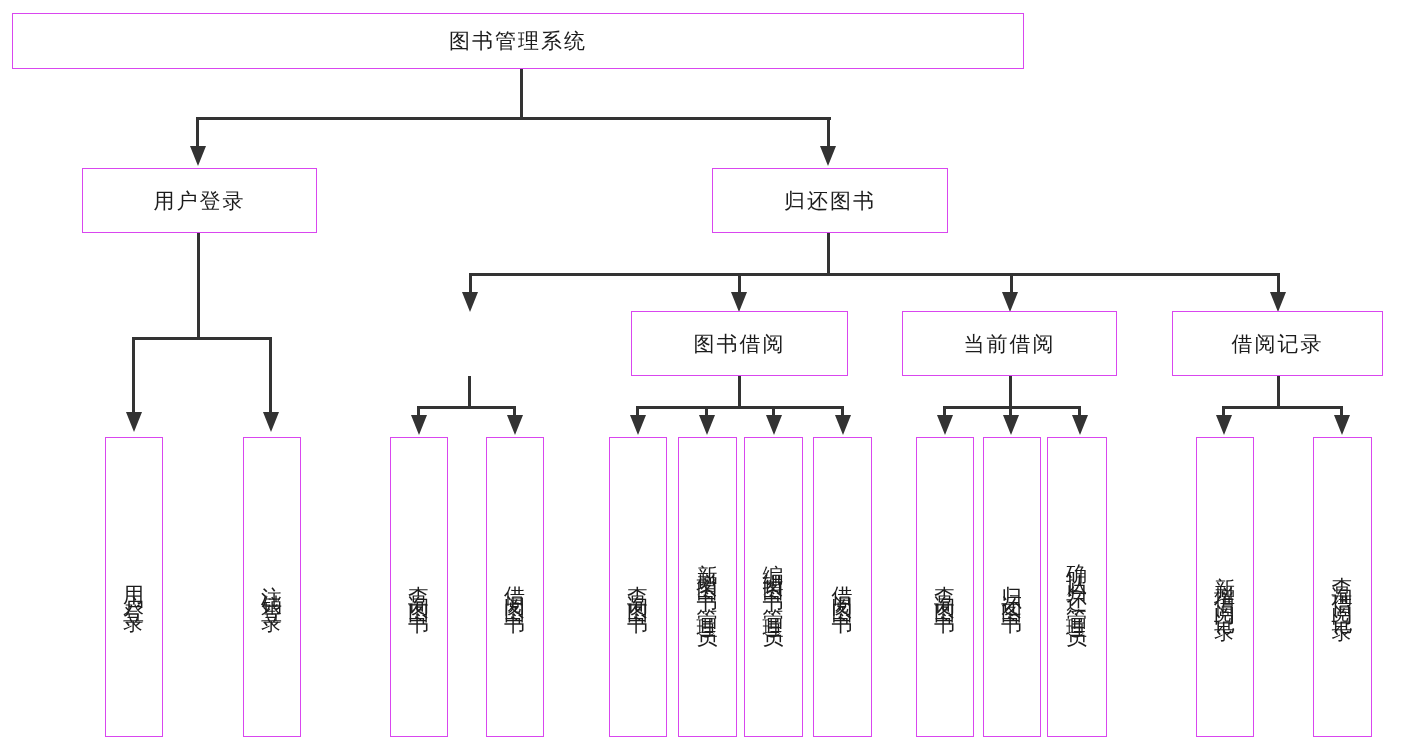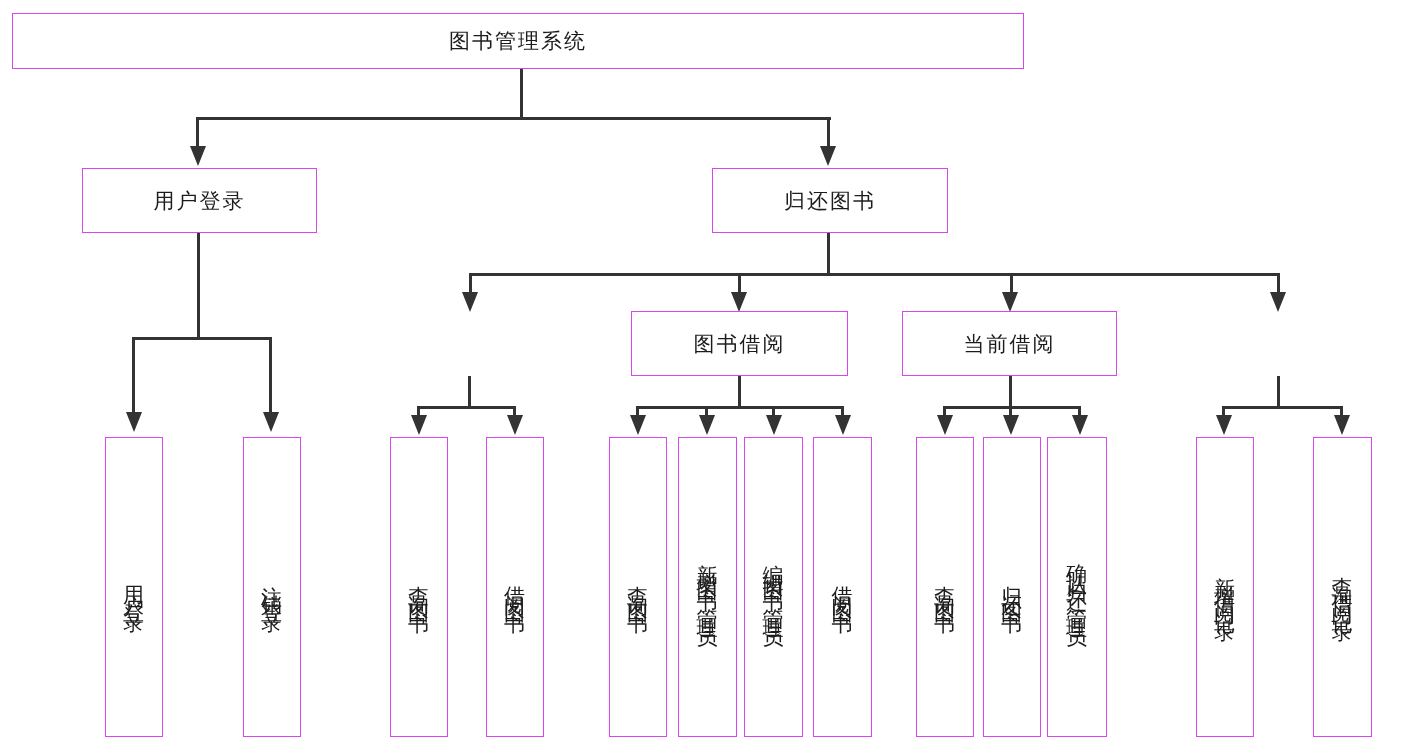--- a/index.html
+++ b/index.html
@@ -101,20 +101,23 @@
   <div class="arrow" style="left:1002px; top:292px;"></div>
   <div class="vline" style="left:1277px; top:273px; height:20px;"></div>
   <div class="arrow" style="left:1270px; top:292px;"></div>
 
   <div class="box hbox" style="left:631px; top:311px; width:217px; height:65px;">
     <span>图书借阅</span>
   </div>
   <div class="box hbox" style="left:902px; top:311px; width:215px; height:65px;">
     <span>当前借阅</span>
   </div>
+  <div class="box hbox" style="left:1172px; top:311px; width:211px; height:65px;">
+    <span>借阅记录</span>
+  </div>
 
   <div class="vline" style="left:468px; top:376px; height:30px;"></div>
   <div class="hline" style="left:417px; top:406px; width:99px;"></div>
   <div class="vline" style="left:417px; top:406px; height:11px;"></div>
   <div class="arrow" style="left:411px; top:415px;"></div>
   <div class="vline" style="left:513px; top:406px; height:11px;"></div>
   <div class="arrow" style="left:507px; top:415px;"></div>
 
   <div class="vline" style="left:738px; top:376px; height:30px;"></div>
   <div class="hline" style="left:636px; top:406px; width:207px;"></div>

